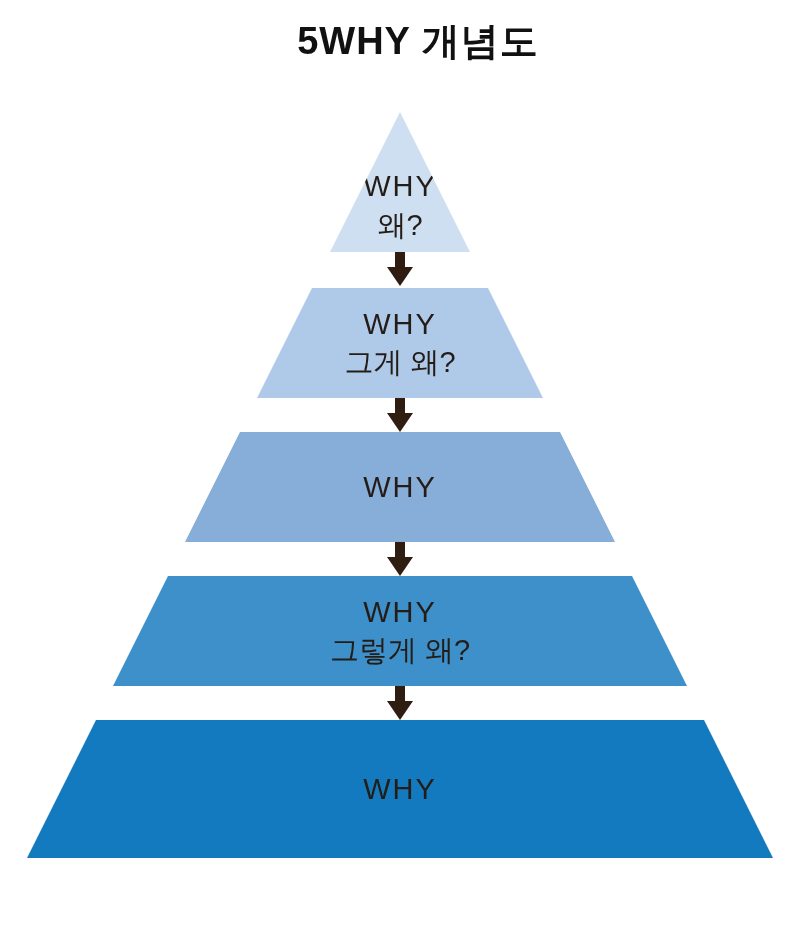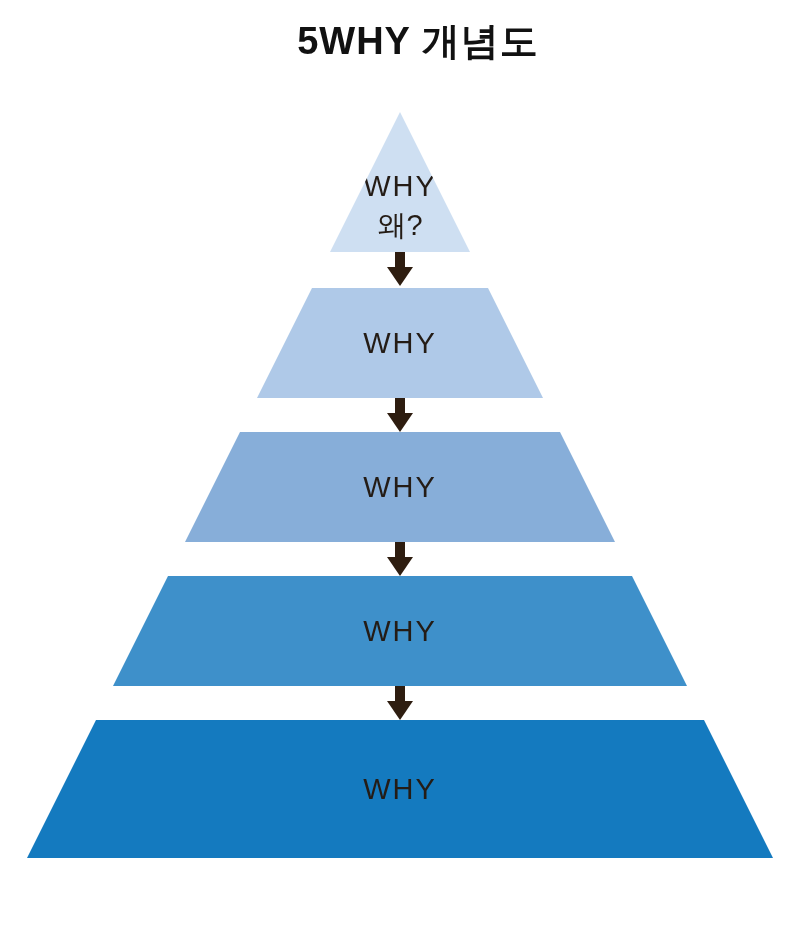--- a/index.html
+++ b/index.html
@@ -128,20 +128,21 @@
     </div>
 
     <svg class="arrow arrow-1" viewBox="0 0 26 34" aria-hidden="true">
       <rect x="8" y="0" width="10" height="17" fill="currentColor"></rect>
       <polygon points="0,15 26,15 13,34" fill="currentColor"></polygon>
     </svg>
 
     <div class="level level-2">
       <div class="level-text">
         <div class="why">WHY</div>
+        <div class="question">그게 왜?</div>
       </div>
     </div>
 
     <svg class="arrow arrow-2" viewBox="0 0 26 34" aria-hidden="true">
       <rect x="8" y="0" width="10" height="17" fill="currentColor"></rect>
       <polygon points="0,15 26,15 13,34" fill="currentColor"></polygon>
     </svg>
 
     <div class="level level-3">
       <div class="level-text">
@@ -150,20 +151,21 @@
     </div>
 
     <svg class="arrow arrow-3" viewBox="0 0 26 34" aria-hidden="true">
       <rect x="8" y="0" width="10" height="17" fill="currentColor"></rect>
       <polygon points="0,15 26,15 13,34" fill="currentColor"></polygon>
     </svg>
 
     <div class="level level-4">
       <div class="level-text">
         <div class="why">WHY</div>
+        <div class="question">그렇게 왜?</div>
       </div>
     </div>
 
     <svg class="arrow arrow-4" viewBox="0 0 26 34" aria-hidden="true">
       <rect x="8" y="0" width="10" height="17" fill="currentColor"></rect>
       <polygon points="0,15 26,15 13,34" fill="currentColor"></polygon>
     </svg>
 
     <div class="level level-5">
       <div class="level-text">

